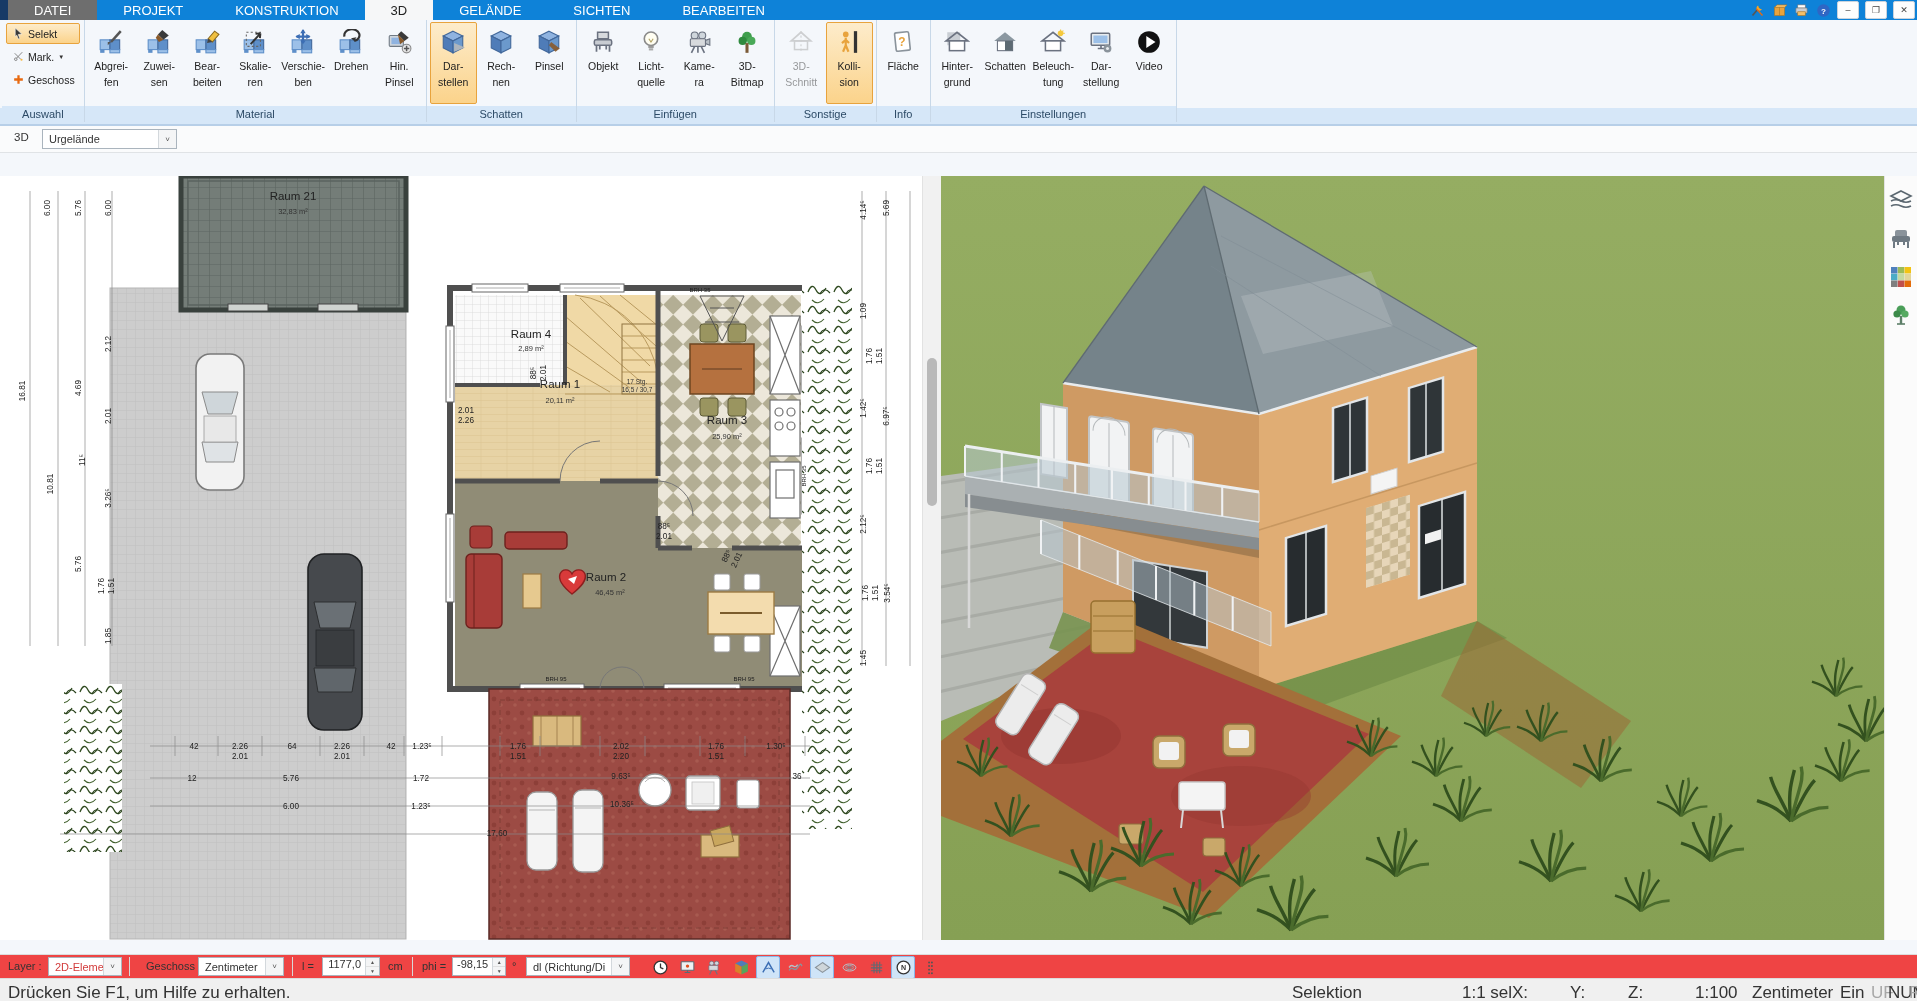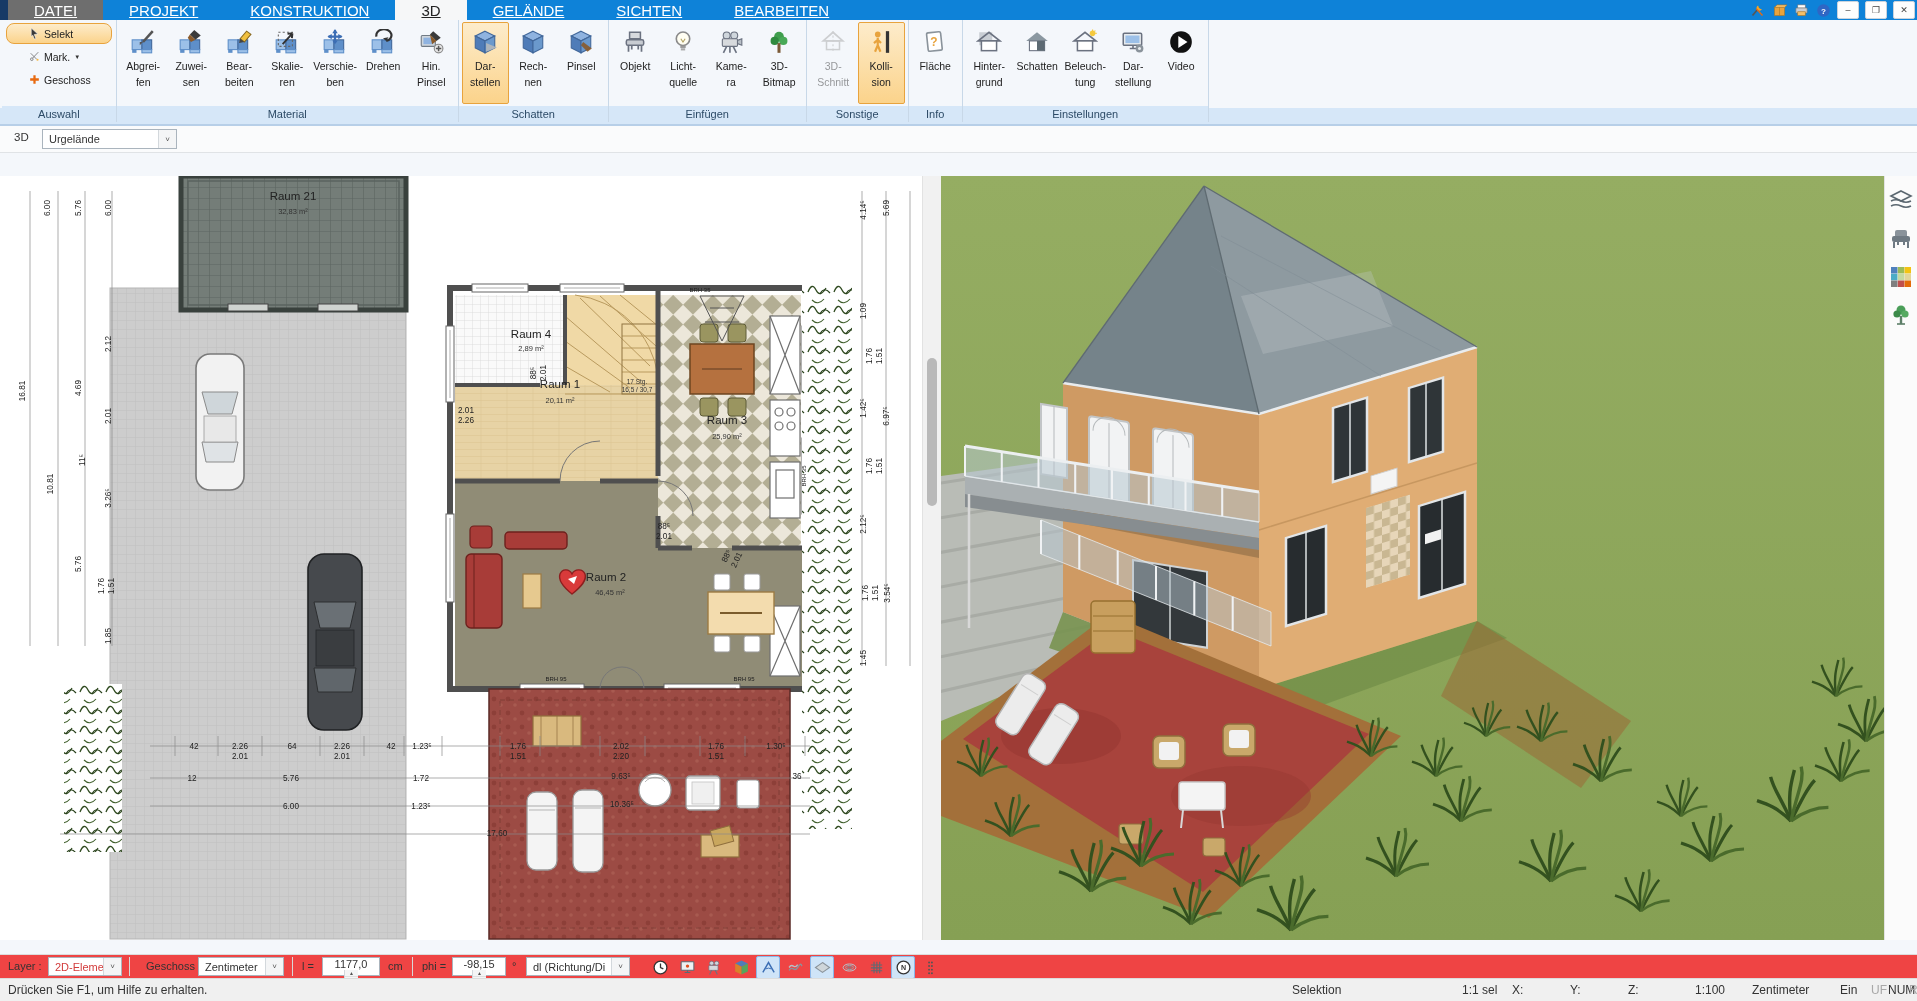--- a/index.html
+++ b/index.html
@@ -2,21 +2,21 @@
 <html><head>
 <meta charset="utf-8">
 <style>
   html,body{margin:0;padding:0;width:1917px;height:1001px;overflow:hidden;
     font-family:"Liberation Sans","DejaVu Sans",sans-serif;background:#e8e8e8;}
   #app{position:absolute;inset:0;width:1917px;height:1001px;background:#f4f7fb;}
 
   
   #tabbar{position:absolute;left:0;top:0;width:1917px;height:20px;background:#0e82d8;display:flex;align-items:stretch;}
   #tabbar .corner{width:8px;background:#173a66;}
-  .tab{color:#fff;font-size:15px;display:flex;align-items:center;justify-content:center;padding:0 26px;cursor:default;text-decoration:underline;}
+  .tab{color:#fff;font-size:13px;display:flex;align-items:center;justify-content:center;padding:0 26px;cursor:default;}
   .tab.file{background:#6e6e6e;}
   .tab.active{background:#f6f7f8;color:#222;}
   #title-icons{position:absolute;right:2px;top:0;height:20px;display:flex;align-items:center;gap:6px;}
   .titleicon{width:16px;height:16px;display:flex;align-items:center;justify-content:center;}
   .winbtn{width:20px;height:16px;background:#fdfdfd;border:1px solid #c9d3dd;border-radius:2px;
     display:flex;align-items:center;justify-content:center;font-size:9px;color:#444;}
 
   
   #ribbon{position:absolute;left:0;top:20px;width:1917px;height:104px;background:#f4f7fb;border-bottom:2px solid #b7cfe8;}
   #ribbon::after{content:"";position:absolute;left:0;bottom:0;width:100%;height:16px;background:#d6e7f8;z-index:0;}
@@ -27,21 +27,21 @@
     font-size:11px;display:flex;align-items:center;justify-content:center;}
   .rbtn{width:47px;height:82px;display:flex;flex-direction:column;align-items:center;border:1px solid transparent;
     border-radius:2px;padding-top:4px;box-sizing:border-box;}
   .rbtn .ric{width:30px;height:30px;display:flex;align-items:center;justify-content:center;}
   .rbtn .rlab{font-size:10.5px;line-height:11.5px;color:#222;text-align:center;margin-top:4px;white-space:nowrap;}
   .rbtn.active{background:linear-gradient(#fdeccb,#fbd38b);border-color:#e8a33d;}
   .rbtn.disabled{opacity:.45;filter:grayscale(1);}
   .caret{display:inline-block;font-size:6px;color:#333;vertical-align:middle;margin-left:1px;}
   
   .stackcol{display:flex;flex-direction:column;gap:2px;padding:3px 4px;}
-  .sbtn{display:flex;align-items:center;gap:3px;height:19px;padding:0 20px;border:1px solid transparent;border-radius:8px;
+  .sbtn{display:flex;align-items:center;gap:3px;height:19px;padding:0 4px;border:1px solid transparent;border-radius:2px;
     font-size:10.5px;color:#222;white-space:nowrap;}
   .sbtn.active{background:linear-gradient(#fdeccb,#fbd38b);border-color:#e8a33d;}
   .sbtn .ric{width:14px;height:14px;display:flex;align-items:center;justify-content:center;}
 
   
   #viewbar{position:absolute;left:0;top:126px;width:1917px;height:26px;background:#fafbfc;border-bottom:1px solid #e0e3e6;}
   #viewbar .vlabel{position:absolute;left:14px;top:5px;font-size:11.5px;color:#333;}
   .selectbox{position:absolute;display:flex;align-items:center;background:#fff;border:1px solid #aab4bd;height:20px;box-sizing:border-box;}
   .selectbox .val{flex:1;font-size:11px;color:#333;padding:0 6px;white-space:nowrap;overflow:hidden;}
   .selectbox .chev{width:17px;height:100%;border-left:1px solid #d3d8dc;background:#f4f5f6;display:flex;align-items:center;justify-content:center;font-size:8px;color:#555;}
@@ -56,31 +56,31 @@
   #vthumb{position:absolute;left:4px;top:182px;width:10px;height:148px;background:#b9b9b9;border-radius:5px;}
   #pane3d{position:absolute;left:941px;top:0;width:943px;height:764px;background:#8ca65b;overflow:hidden;}
   #sidestrip{position:absolute;left:1884px;top:0;width:33px;height:764px;background:#fbfbfb;border-left:1px solid #e3e3e3;box-sizing:border-box;}
   .sideicon{position:absolute;left:3px;width:26px;height:26px;display:flex;align-items:center;justify-content:center;}
 
   
   #bottombar{position:absolute;left:0;top:954px;width:1917px;height:24px;background:#ef4444;border-top:1px solid #dcdcdc;box-sizing:border-box;font-size:11px;color:#333;}
   #bottombar .lbl{position:absolute;top:5px;}
   #bottombar .red{color:#d23b3b;}
   #bottombar .sb{top:2px;height:19px;}
-  .numbox{position:absolute;top:2px;height:19px;background:#fff;border:1px solid #aab4bd;box-sizing:border-box;display:flex;align-items:center;flex-direction:column;}
+  .numbox{position:absolute;top:2px;height:19px;background:#fff;border:1px solid #aab4bd;box-sizing:border-box;display:flex;}
   .numbox .nval{font-size:11px;padding:0 4px;text-align:right;flex:1;}
   .spin{width:13px;height:100%;border-left:1px solid #d3d8dc;display:flex;flex-direction:column;}
   .spin div{flex:1;font-size:5px;color:#555;display:flex;align-items:center;justify-content:center;background:#f4f5f6;}
   .spin div:first-child{border-bottom:1px solid #e0e0e0;}
   .tico{position:absolute;top:1px;width:22px;height:21px;border:1px solid transparent;border-radius:2px;display:flex;align-items:center;justify-content:center;}
   .tico.active{background:#cfe4f8;border-color:#8ab6e8;}
   .vsep{position:absolute;top:2px;height:19px;width:1px;background:#d8d8d8;}
 
   
-  #statusbar{position:absolute;left:0;top:978px;width:1917px;height:23px;background:#f0f0f0;border-top:1px solid #dcdcdc;box-sizing:border-box;font-size:12px;color:#333;}
+  #statusbar{position:absolute;left:0;top:978px;width:1917px;height:23px;background:#f0f0f0;border-top:1px solid #dcdcdc;box-sizing:border-box;font-size:17px;color:#333;}
   #statusbar span{position:absolute;top:4px;white-space:nowrap;}
   #statusbar .dim{color:#a8a8a8;}
 
   svg text{font-family:"Liberation Sans","DejaVu Sans",sans-serif;}
 </style>
 </head>
 <body>
 
 <div id="app">
 

